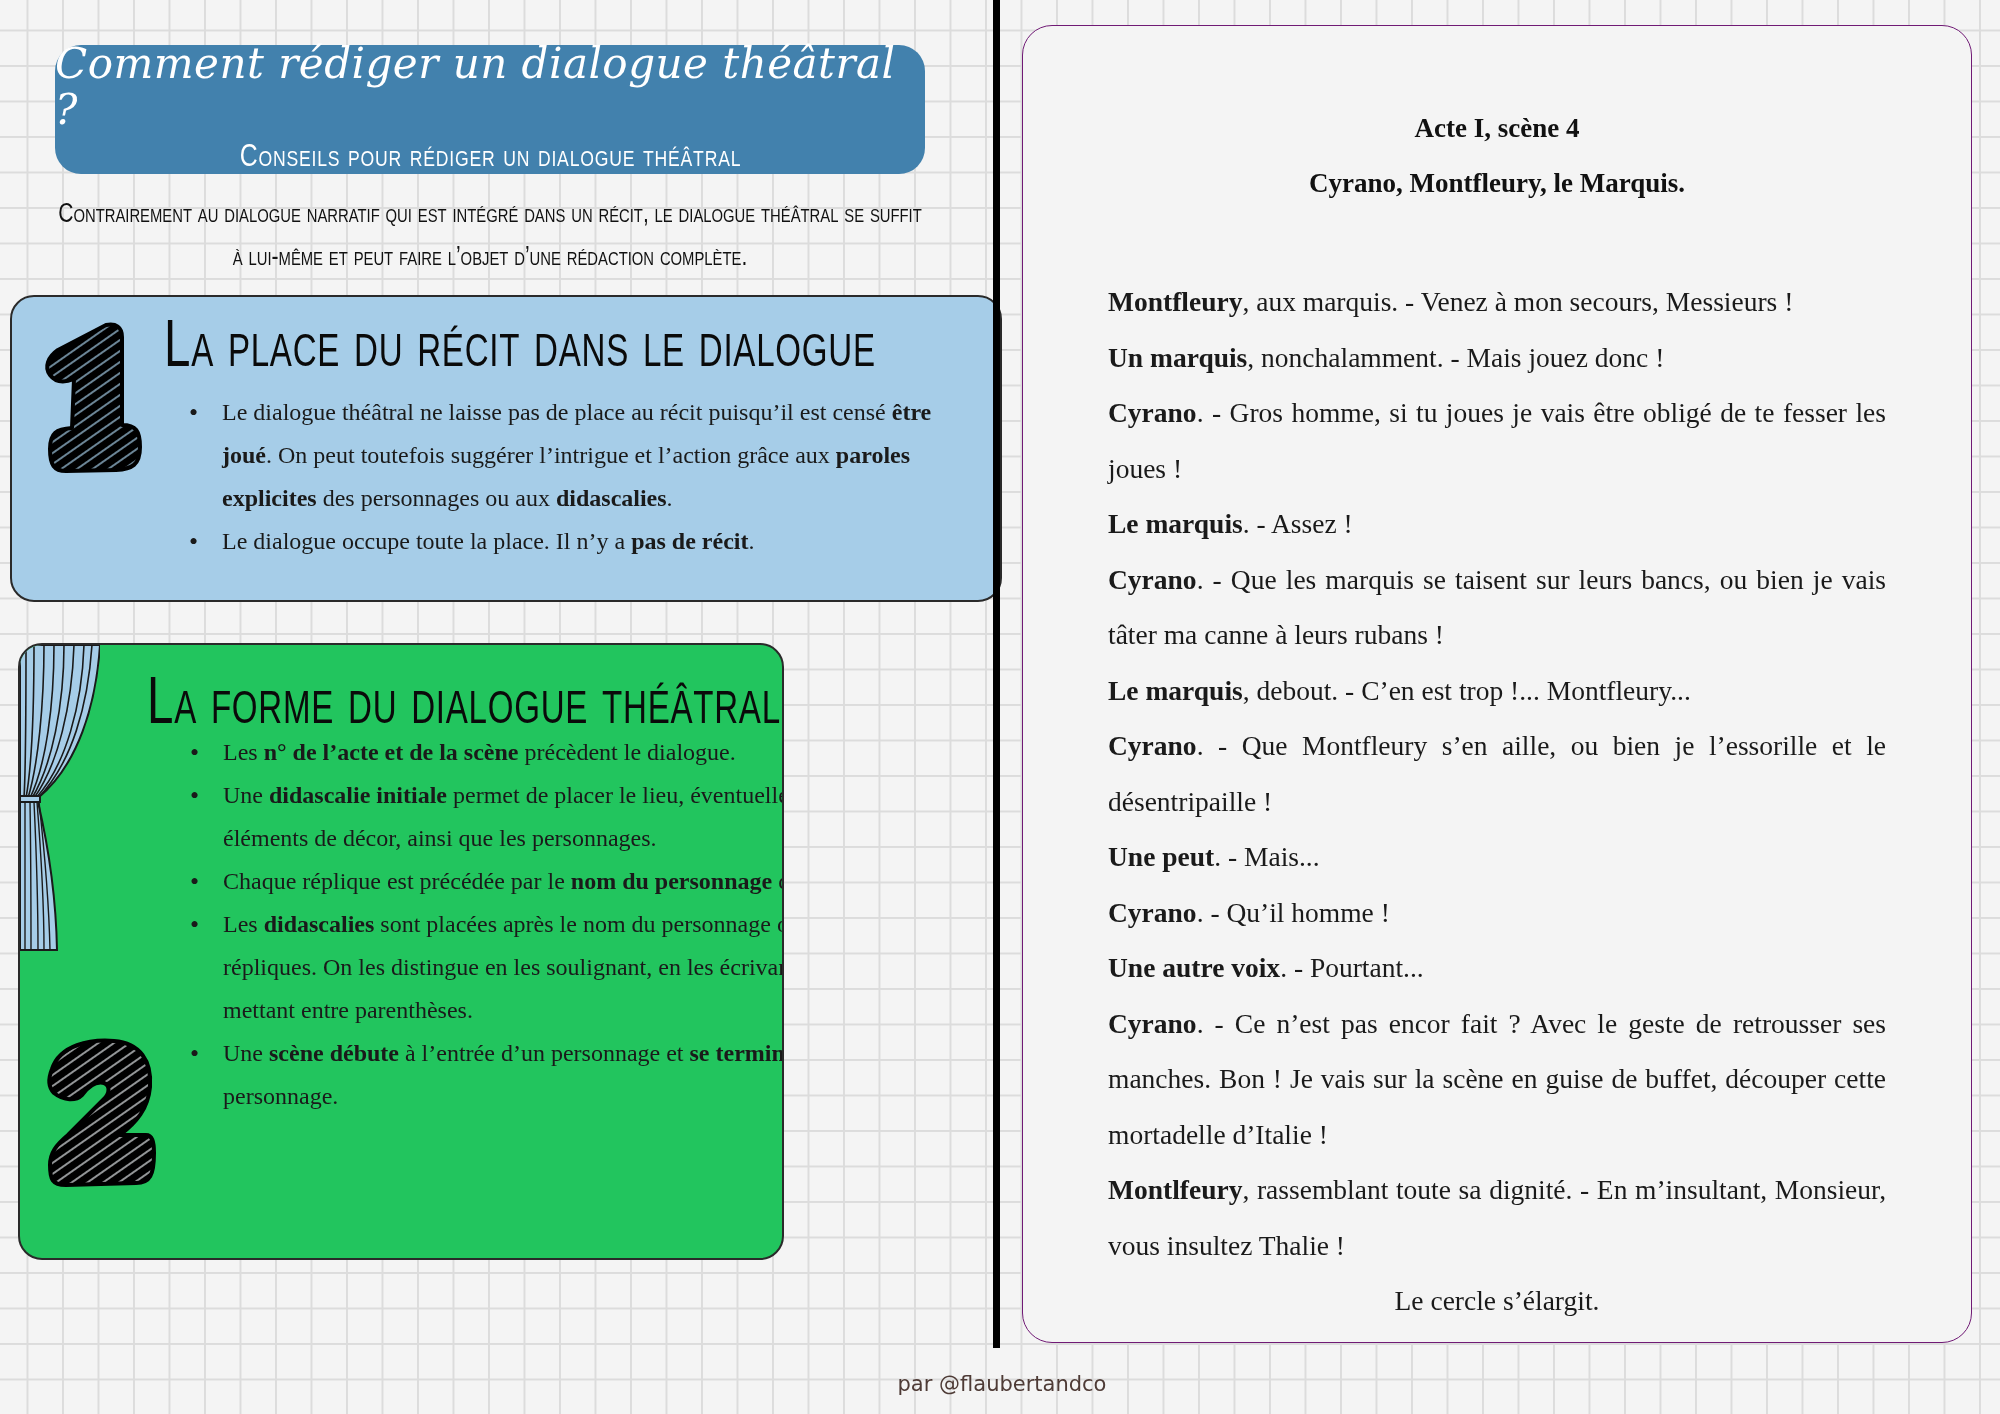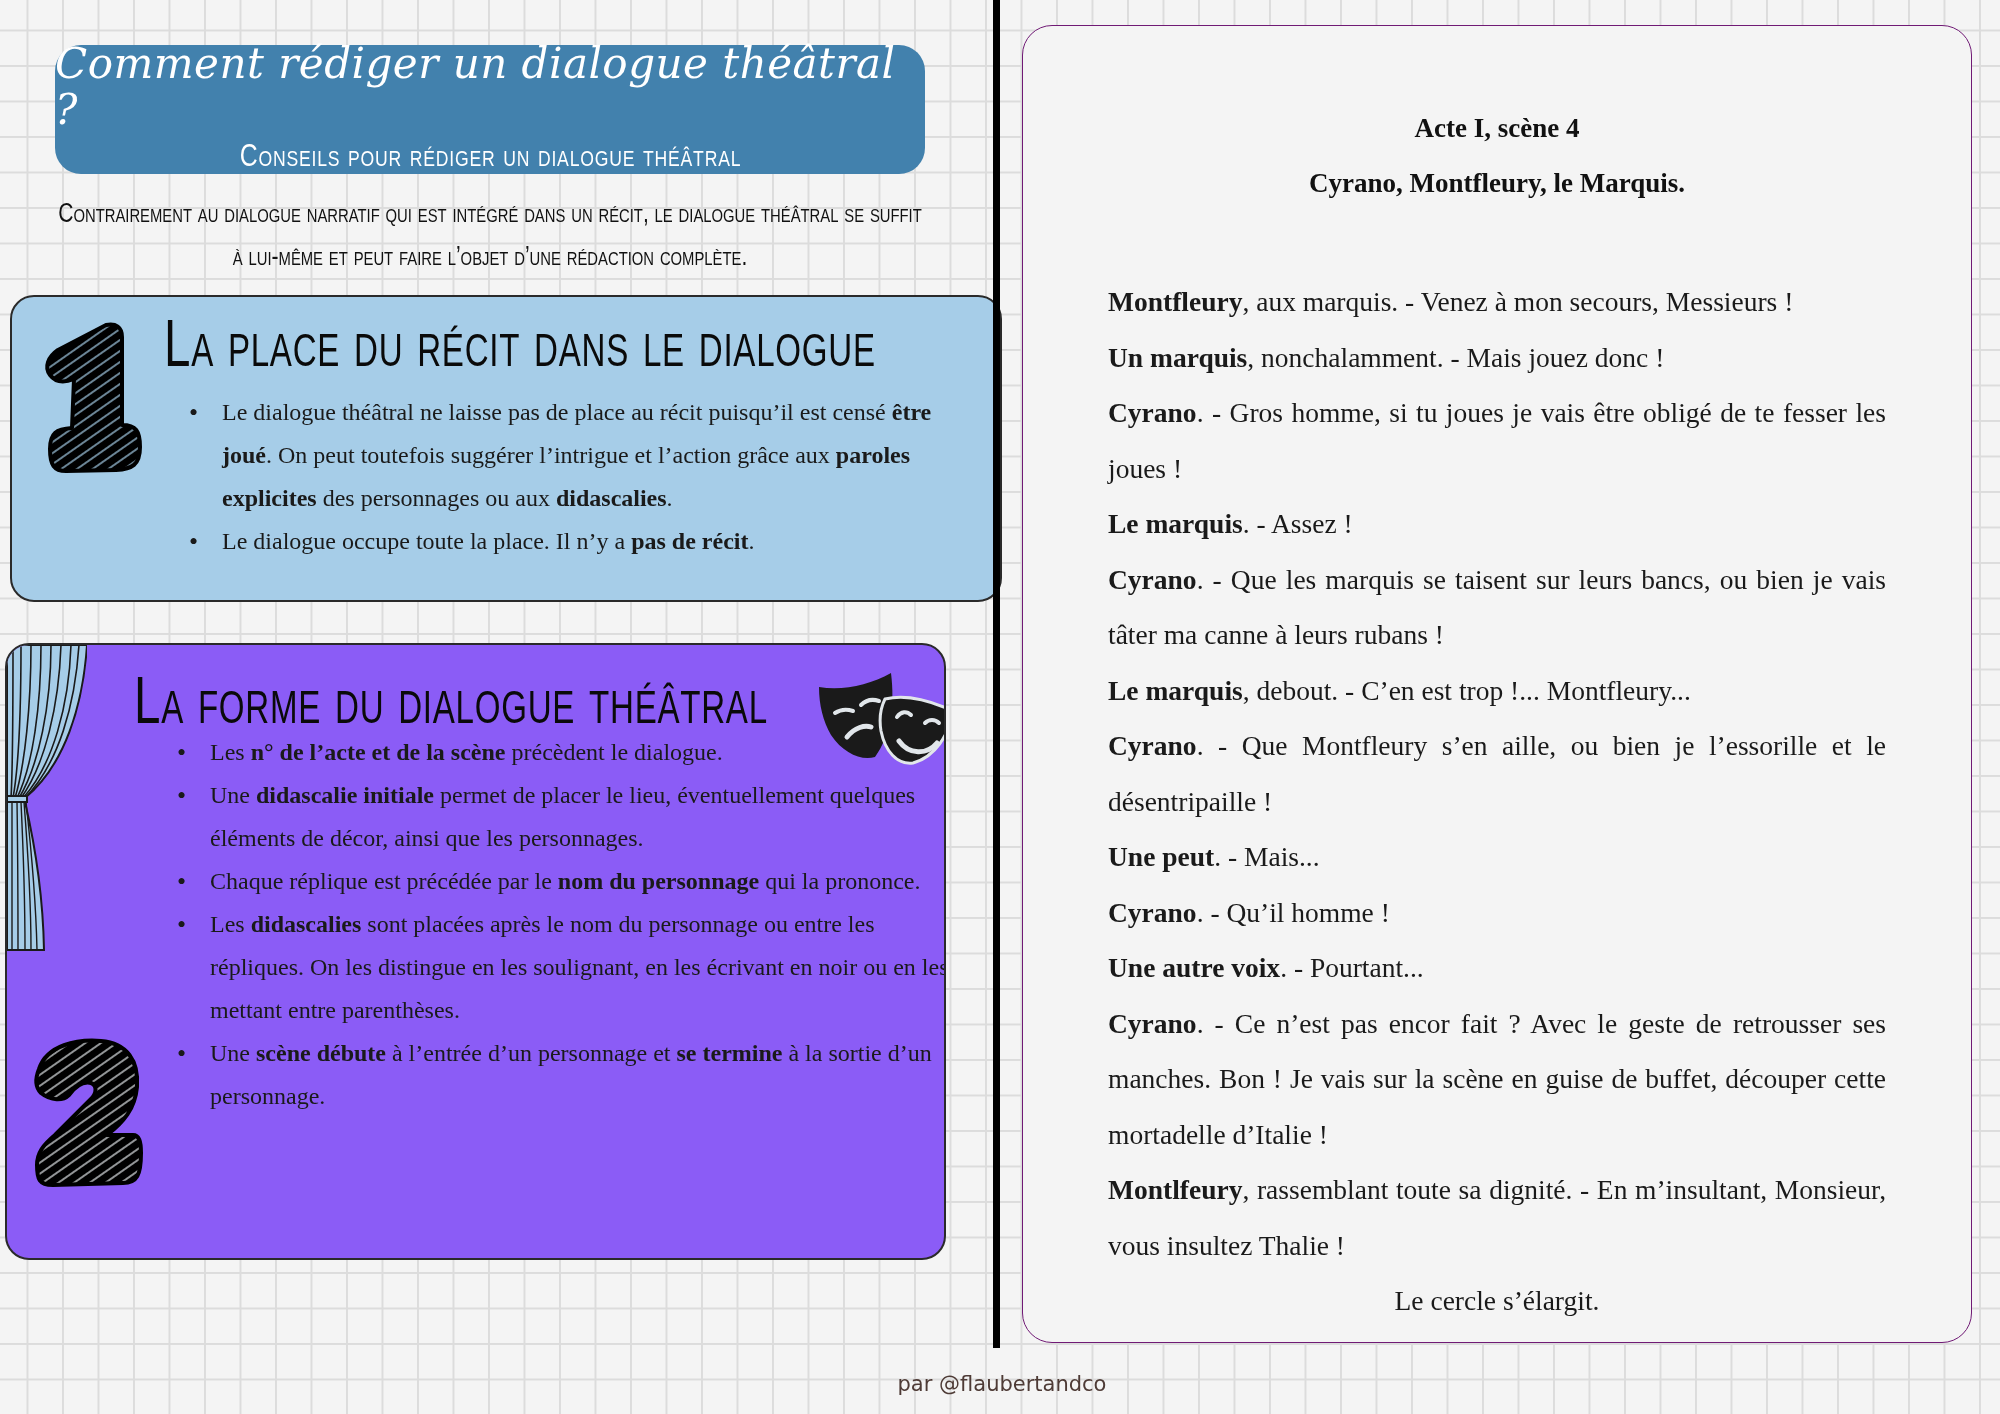--- a/index.html
+++ b/index.html
@@ -40,21 +40,21 @@
     font-size:27px; line-height:43px; color:#111;
     transform:scaleX(0.78); transform-origin:center top;
   }
   .intro-inner { width:1200px; margin-left:-130px; }
 
   
   .panel {
     border:2px solid #2a2a2a; border-radius:24px; box-sizing:border-box;
   }
   .panel1 { left:10px; top:295px; width:992px; height:307px; background:#a6cde8; }
-  .panel2 { left:5px; top:643px; width:941px; height:617px; background:#8b5cf6; overflow:hidden; }
+  .panel2 { left:18px; top:643px; width:766px; height:617px; background:#22c55e; overflow:hidden; }
 
   .panel-heading {
     position:absolute;
     font-family:"Liberation Sans", sans-serif; font-variant:small-caps;
     font-size:66px; letter-spacing:1px; white-space:nowrap; color:#0a0a0a;
     transform:scaleX(0.72); transform-origin:left top; line-height:1;
   }
   .p1-heading { left:152px; top:13px; }
   .p2-heading { left:127px; top:22px; }
 

